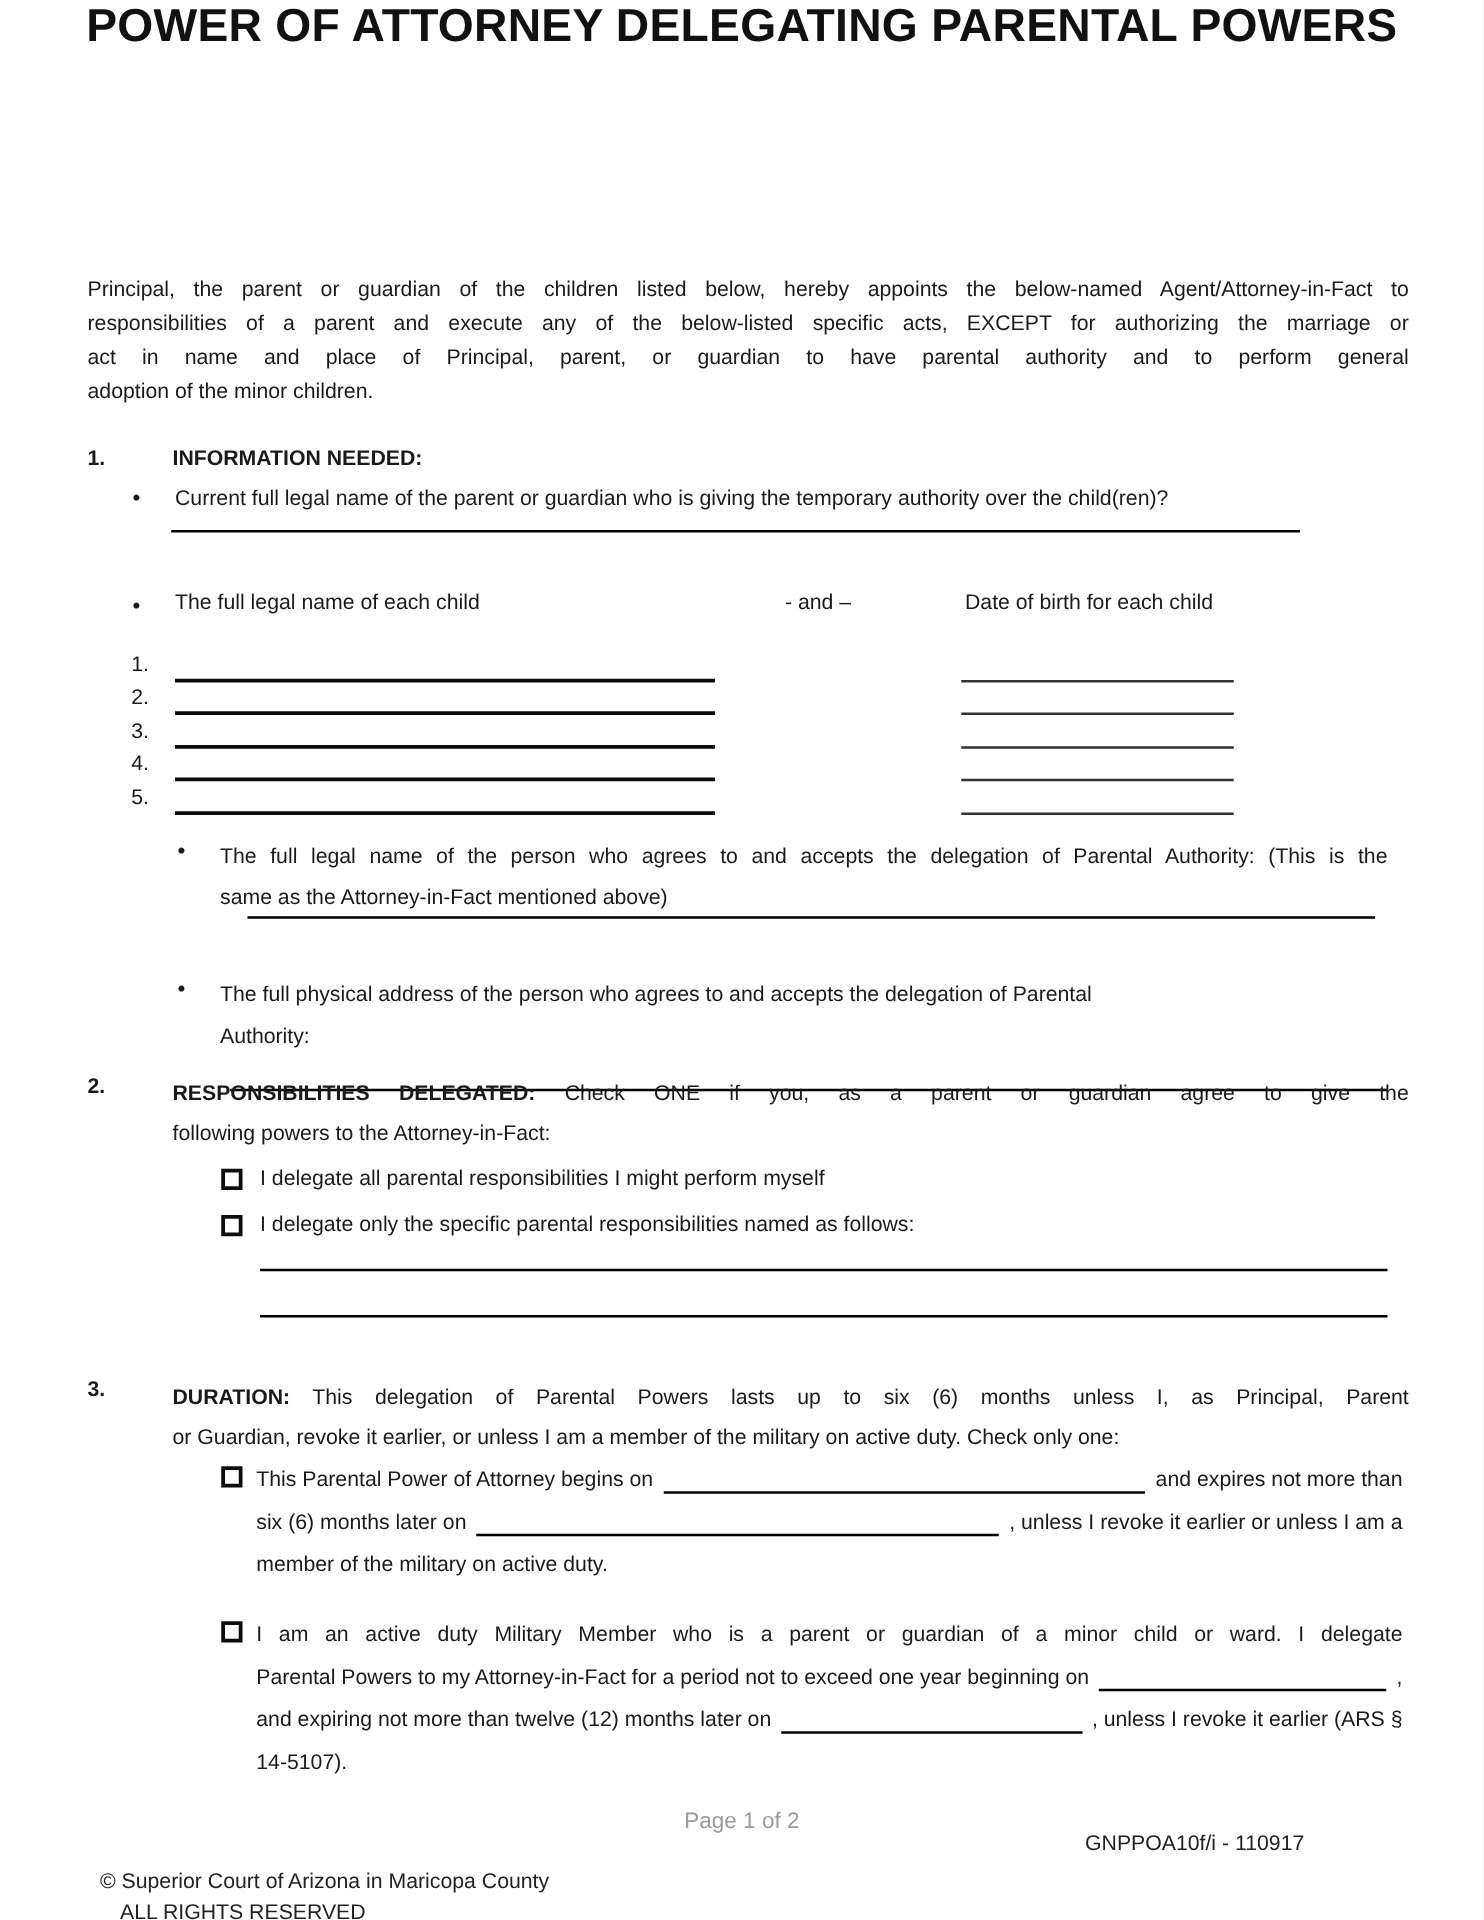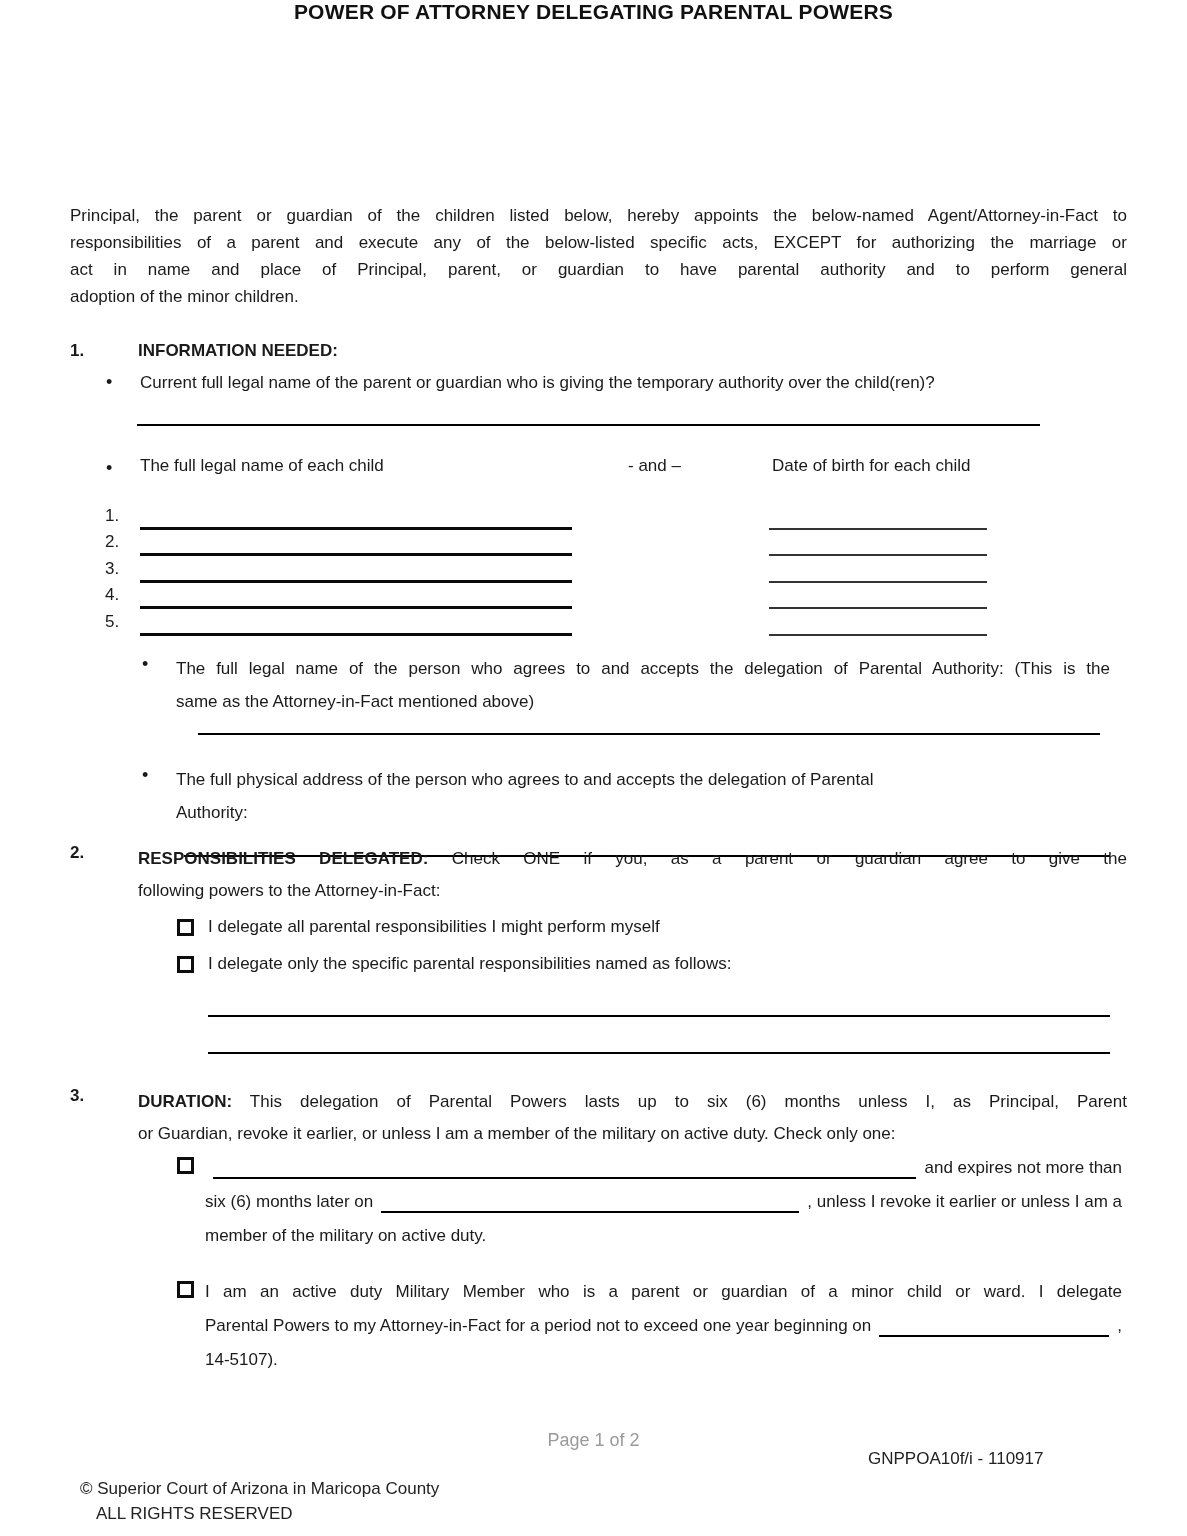--- a/index.html
+++ b/index.html
@@ -7,27 +7,27 @@
     position: relative;
     width: 1187px;
     height: 1536px;
     margin: 0 auto;
     background: #ffffff;
     font-family: "Liberation Sans", sans-serif;
     font-size: 17px;
     color: #1a1a1a;
     overflow: hidden;
   }
-  .abs { position: absolute; }
+  .abs { position: absolute; margin-top: 16px; }
   .b { font-weight: 700; }
   .title {
     left: 0; right: 0; top: 102px;
     margin: 0;
     text-align: center;
-    font-size: 21px;
+    font-size: 37px;
     font-weight: 700;
     letter-spacing: 0.2px;
     color: #111;
   }
   .intro { left: 70px; top: 202px; width: 1057px; line-height: 27px; }
   .stretch { text-align: justify; text-align-last: justify; }
   .sec-head { display: flex; left: 70px; width: 1057px; }
   .sec-num { flex: 0 0 68px; font-weight: 700; }
   .sec-body { flex: 1 1 auto; line-height: 32px; }
   .bullet-row { display: flex; align-items: flex-start; }
@@ -180,20 +180,21 @@
         <span>This delegation of Parental Powers lasts up to six (6) months unless I, as Principal, Parent</span>
       </div>
       <div>or Guardian, revoke it earlier, or unless I am a member of the military on active duty. Check only one:</div>
     </div>
   </div>
 
   <div class="abs opt" style="left:177px; top:1151px;">
     <span class="cbx opt-cbx"></span>
     <div class="opt-lines">
       <div class="oline flexline">
+        <span>This Parental Power of Attorney begins on</span>
         <span class="blank grow"></span>
         <span>and expires not more than</span>
       </div>
       <div class="oline flexline">
         <span>six (6) months later on</span>
         <span class="blank grow"></span>
         <span>, unless I revoke it earlier or unless I am a</span>
       </div>
       <div class="oline">member of the military on active duty.</div>
     </div>
@@ -201,20 +202,25 @@
 
   <div class="abs opt" style="left:177px; top:1275px;">
     <span class="cbx opt-cbx"></span>
     <div class="opt-lines">
       <div class="oline stretch">I am an active duty Military Member who is a parent or guardian of a minor child or ward. I delegate</div>
       <div class="oline flexline">
         <span>Parental Powers to my Attorney-in-Fact for a period not to exceed one year beginning on</span>
         <span class="blank grow"></span>
         <span>,</span>
       </div>
+      <div class="oline flexline">
+        <span>and expiring not more than twelve (12) months later on</span>
+        <span class="blank grow"></span>
+        <span>, unless I revoke it earlier (ARS §</span>
+      </div>
       <div class="oline">14-5107).</div>
     </div>
   </div>
 
   <div class="abs footer-page">Page 1 of 2</div>
   <div class="abs footer-code">GNPPOA10f/i - 110917</div>
   <div class="abs footer-copy">© Superior Court of Arizona in Maricopa County</div>
   <div class="abs footer-rights">ALL RIGHTS RESERVED</div>
 
 </div>

